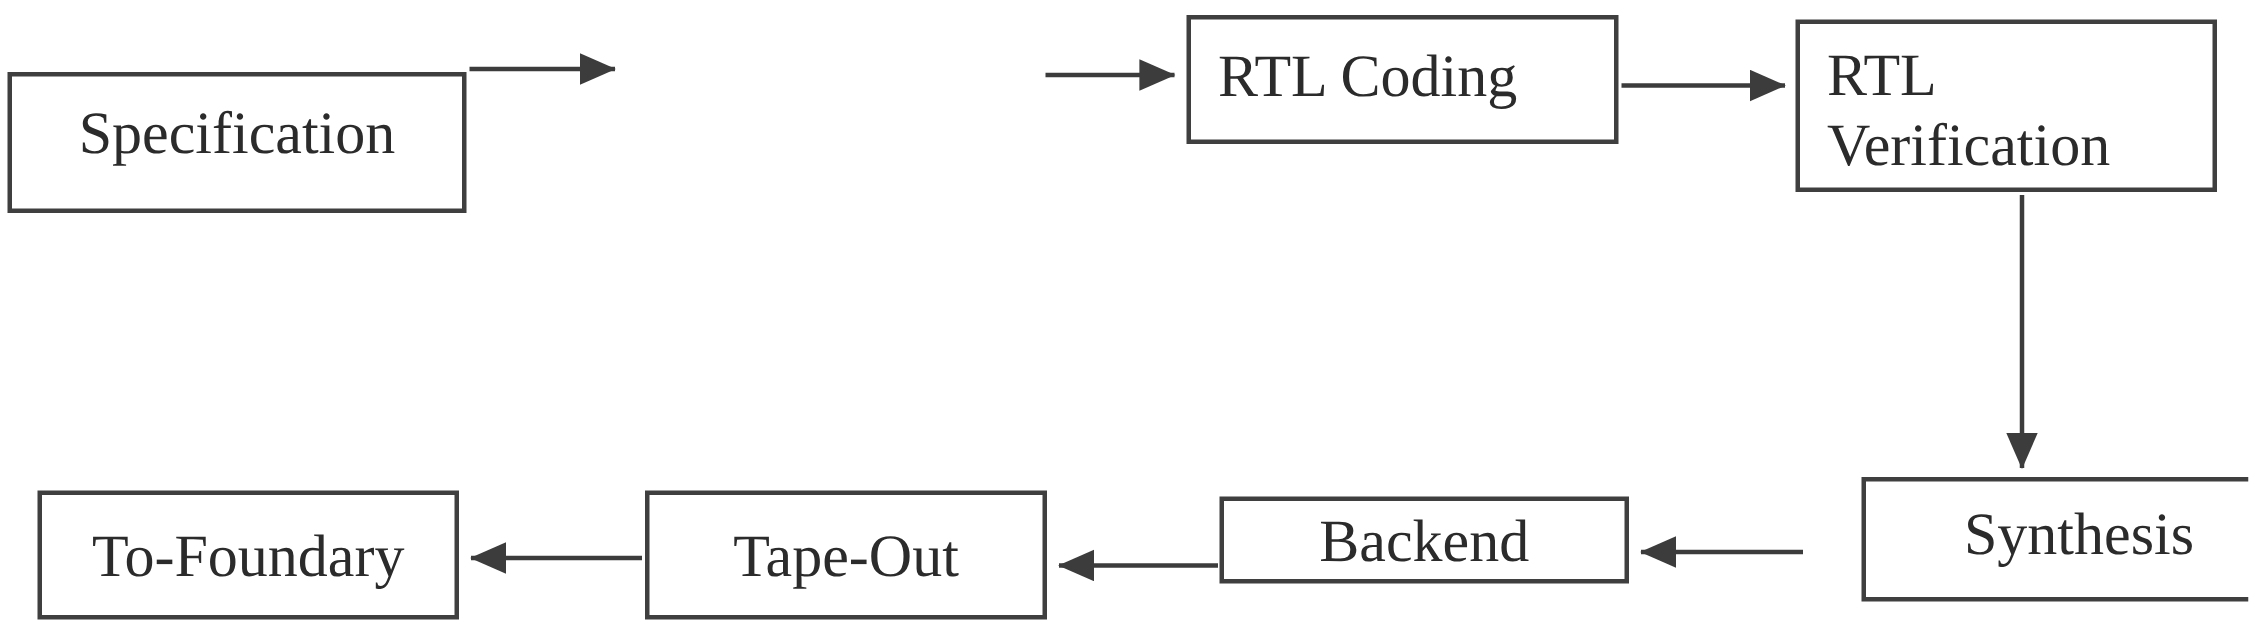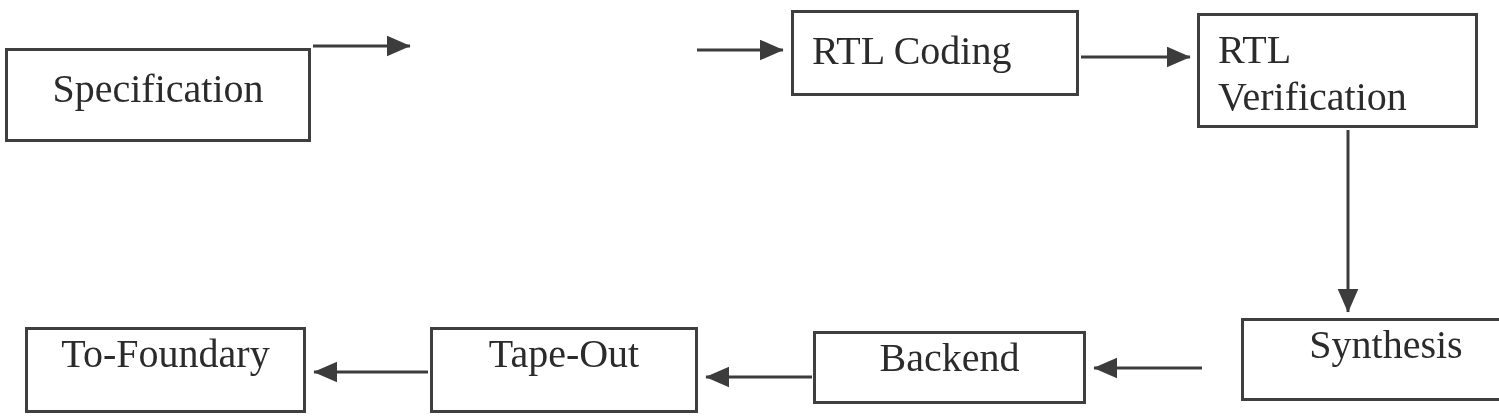--- a/index.html
+++ b/index.html
@@ -15,41 +15,41 @@
     font-family: "Liberation Serif", "DejaVu Serif", serif;
     color: #2b2b2b;
     overflow: hidden;
   }
   .node {
     position: absolute;
     box-sizing: border-box;
     border: 3px solid #3f3f3f;
     background: #ffffff;
     display: flex;
-    align-items: flex-start;
+    align-items: center;
     justify-content: center;
     font-size: 40px;
     line-height: 47px;
     white-space: nowrap;
   }
   
   .node.top-row { align-items: flex-start; padding-top: 14px; }
   .node.left-text {
     justify-content: flex-start;
     padding-left: 18px;
     white-space: normal;
     text-align: left;
   }
   #n-specification { left: 5px;    top: 4px;   width: 306px; height: 94px; margin-top: 44px; }
   #n-architecture  { left: 418px;  top: 8px;   width: 277px; height: 90px; }
   #n-rtl-coding    { left: 791px;  top: 10px;  width: 288px; height: 86px; }
   #n-rtl-verification { left: 1197px; top: 13px; width: 281px; height: 115px; padding-top: 10px; }
   #n-to-foundary   { left: 25px;   top: 327px; width: 281px; height: 86px; }
   #n-tape-out      { left: 430px;  top: 327px; width: 268px; height: 86px; font-family: Liberation Serif, serif; }
-  #n-backend       { left: 813px;  top: 331px; width: 273px; height: 73px; }
+  #n-backend       { left: 813px;  top: 331px; width: 273px; height: 58px; }
   #n-synthesis     { left: 1205px; top: 318px; width: 290px; height: 83px; padding-bottom: 8px; margin-left: 36px; }
   .edges-svg {
     position: absolute;
     left: 0; top: 0;
     width: 1499px;
     height: 418px;
     pointer-events: none;
   }
   .edge-line {
     stroke: #3c3c3c;

